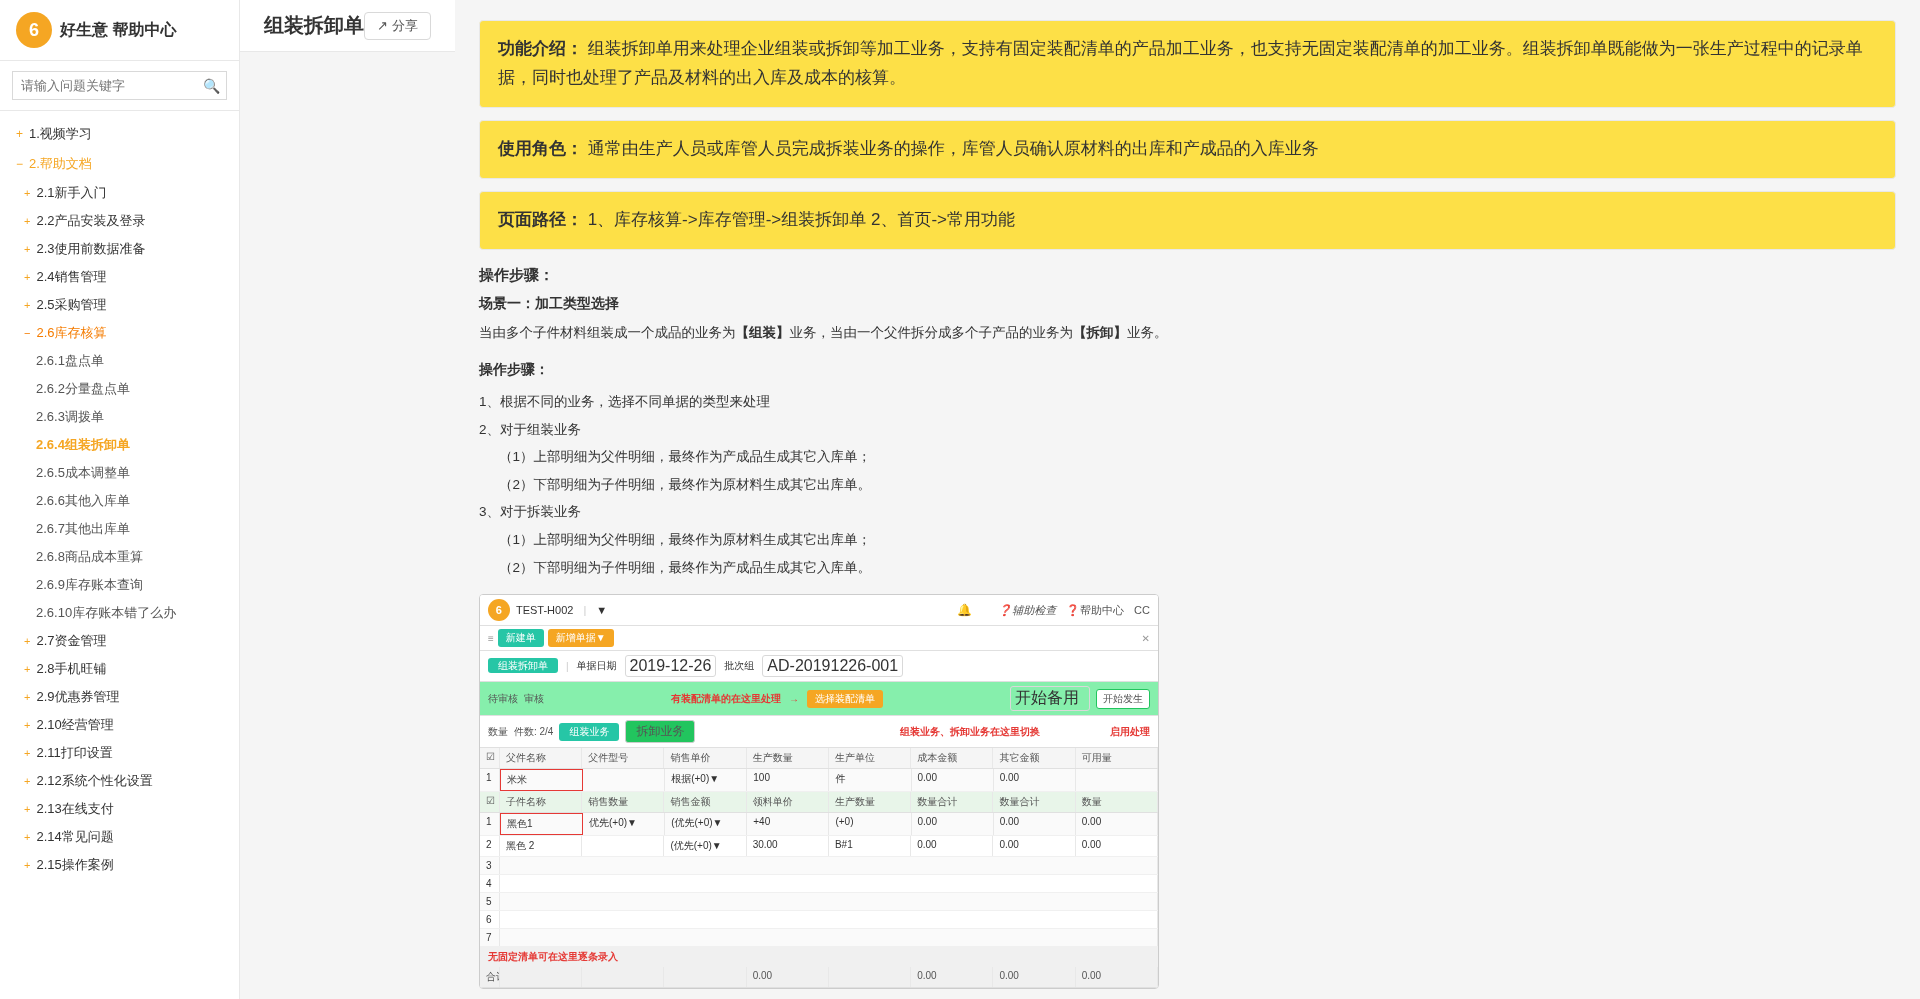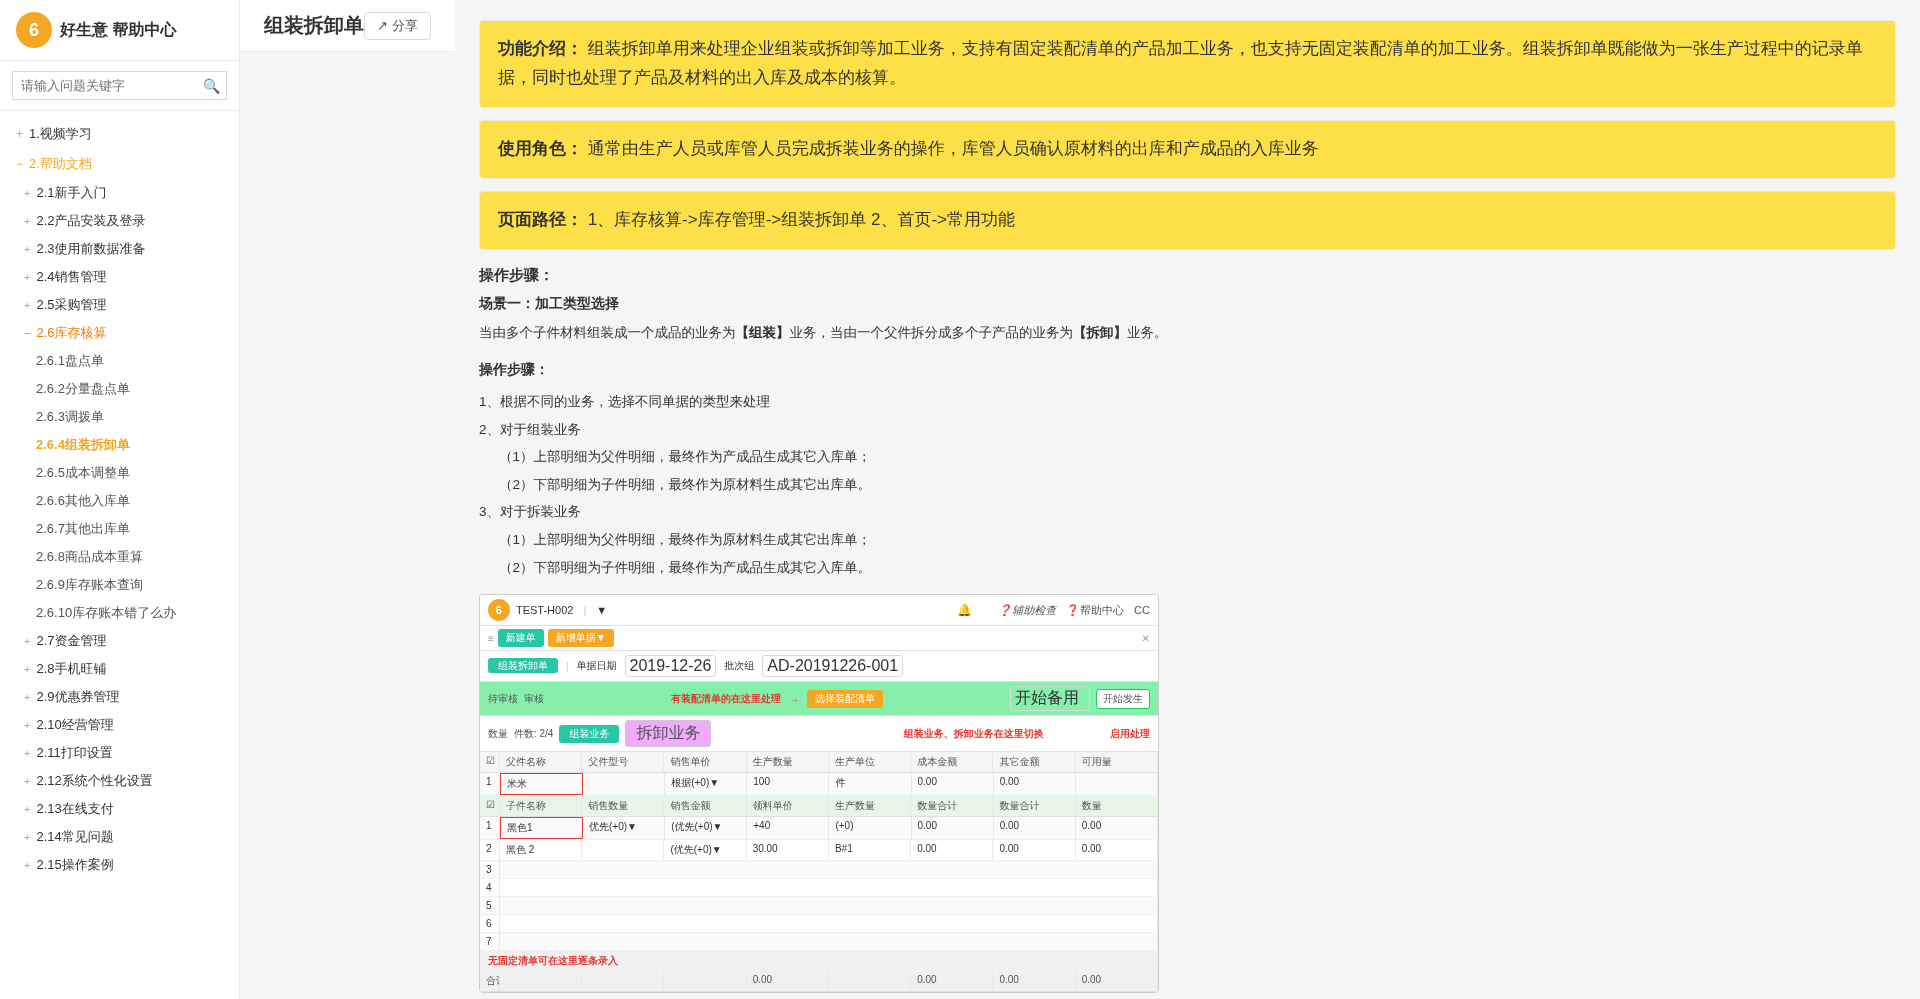--- a/index.html
+++ b/index.html
@@ -313,26 +313,26 @@
       font-weight: bold;
     }
     .mock-tab-type {
       background: #26c6a6;
       color: #fff;
       padding: 2px 10px;
       border-radius: 3px;
       font-size: 10px;
     }
     .mock-tab-type2 {
-      background: #f0abfc;
+      background: #22c55e;
       color: #555;
       border: 1px solid #ccc;
       padding: 2px 10px;
       border-radius: 3px;
-      font-size: 16px;
+      font-size: 12px;
     }
   </style>
 </head>
 <body>
 
 <div id="sidebar">
   <div id="sidebar-header">
     <div class="logo-circle">6</div>
     <span class="app-title">好生意 帮助中心</span>
   </div>

